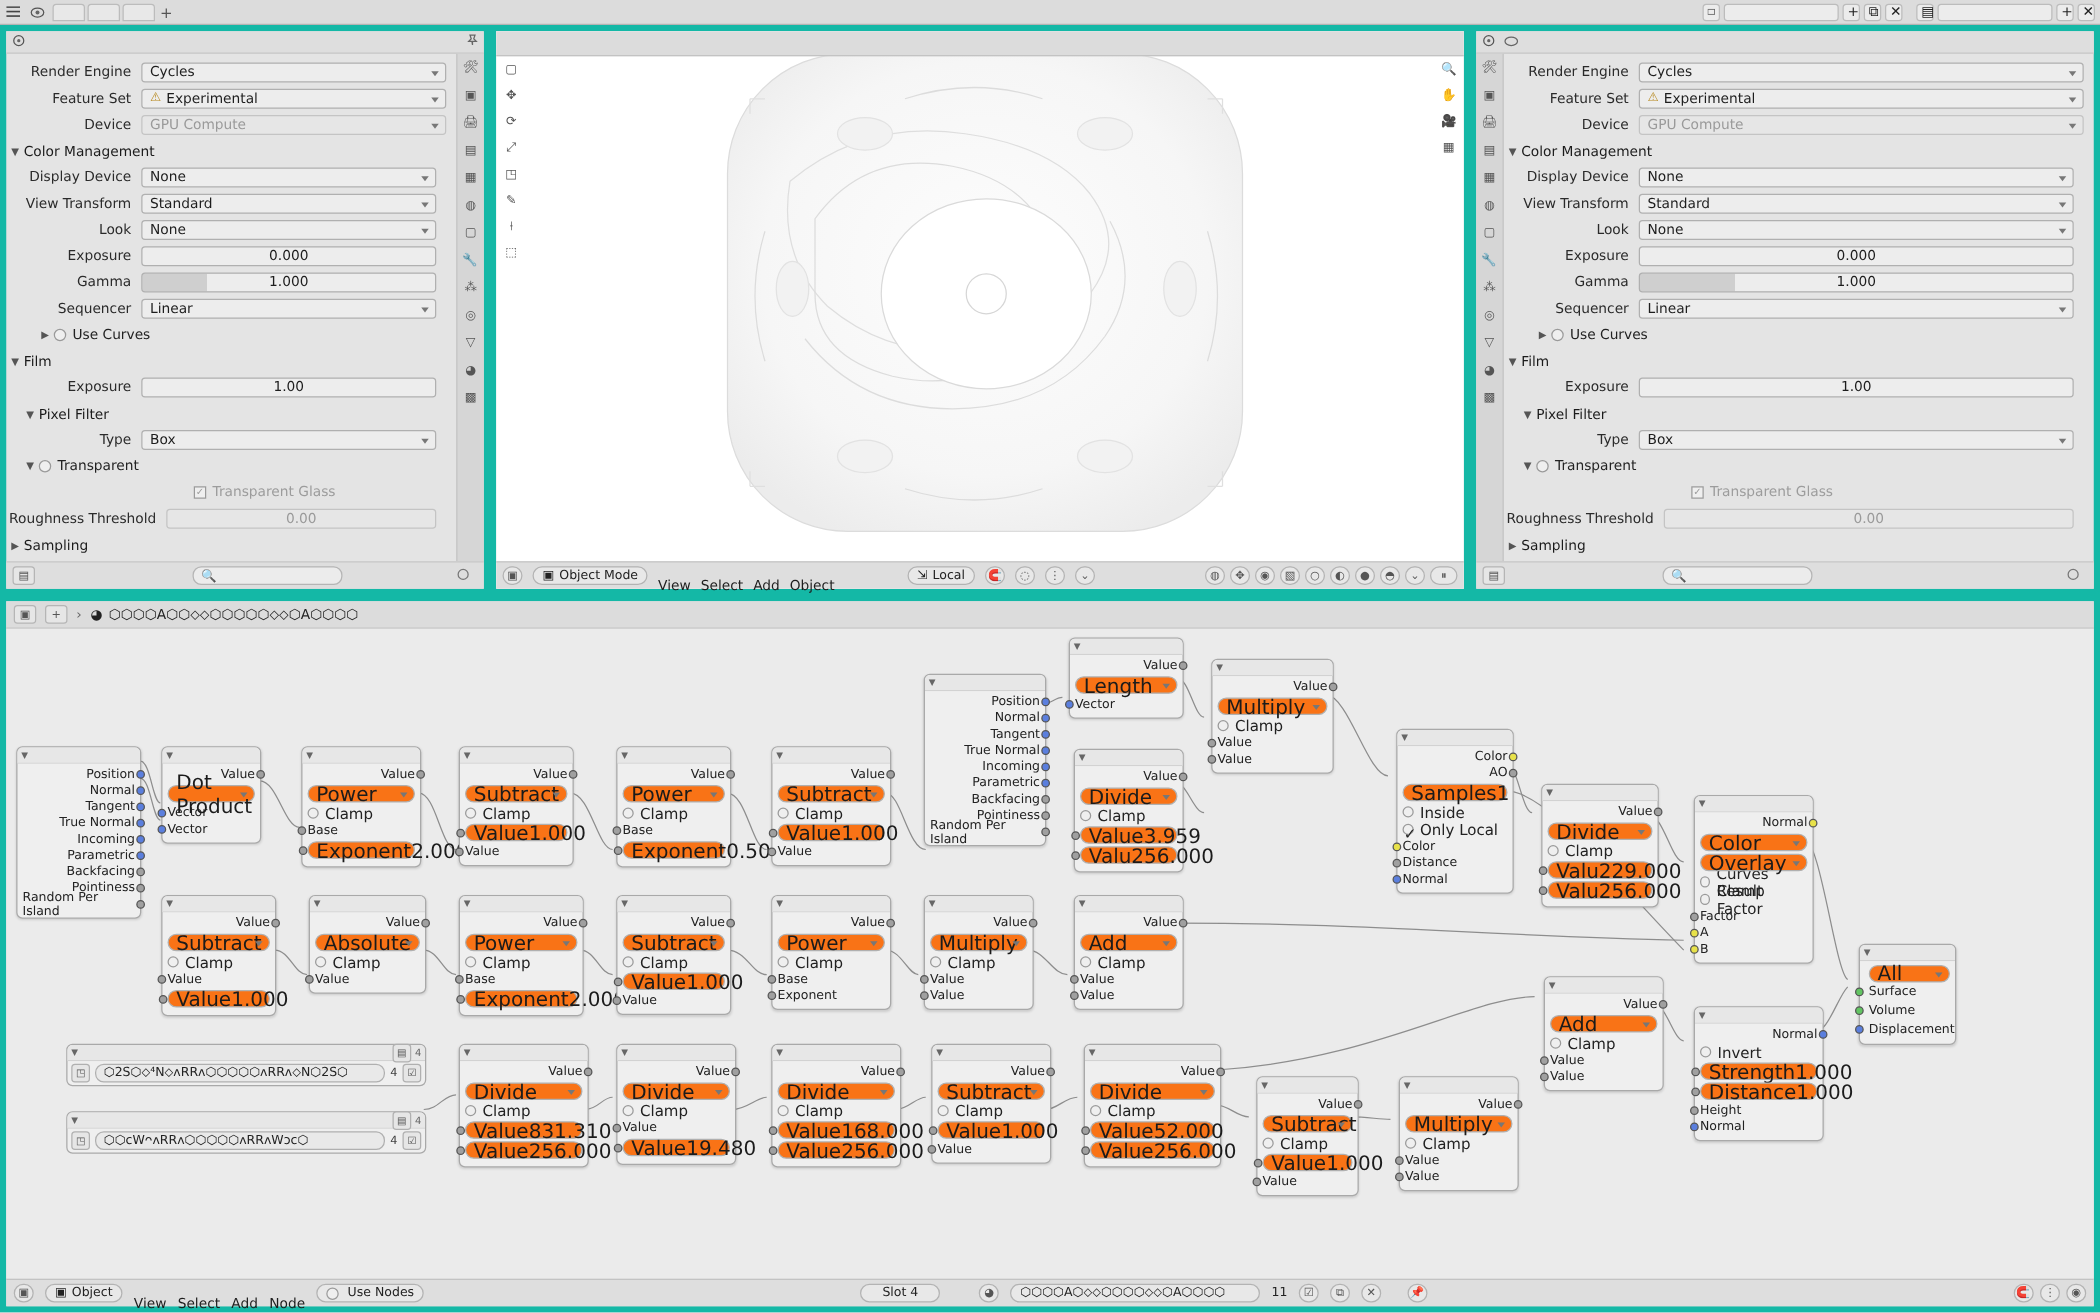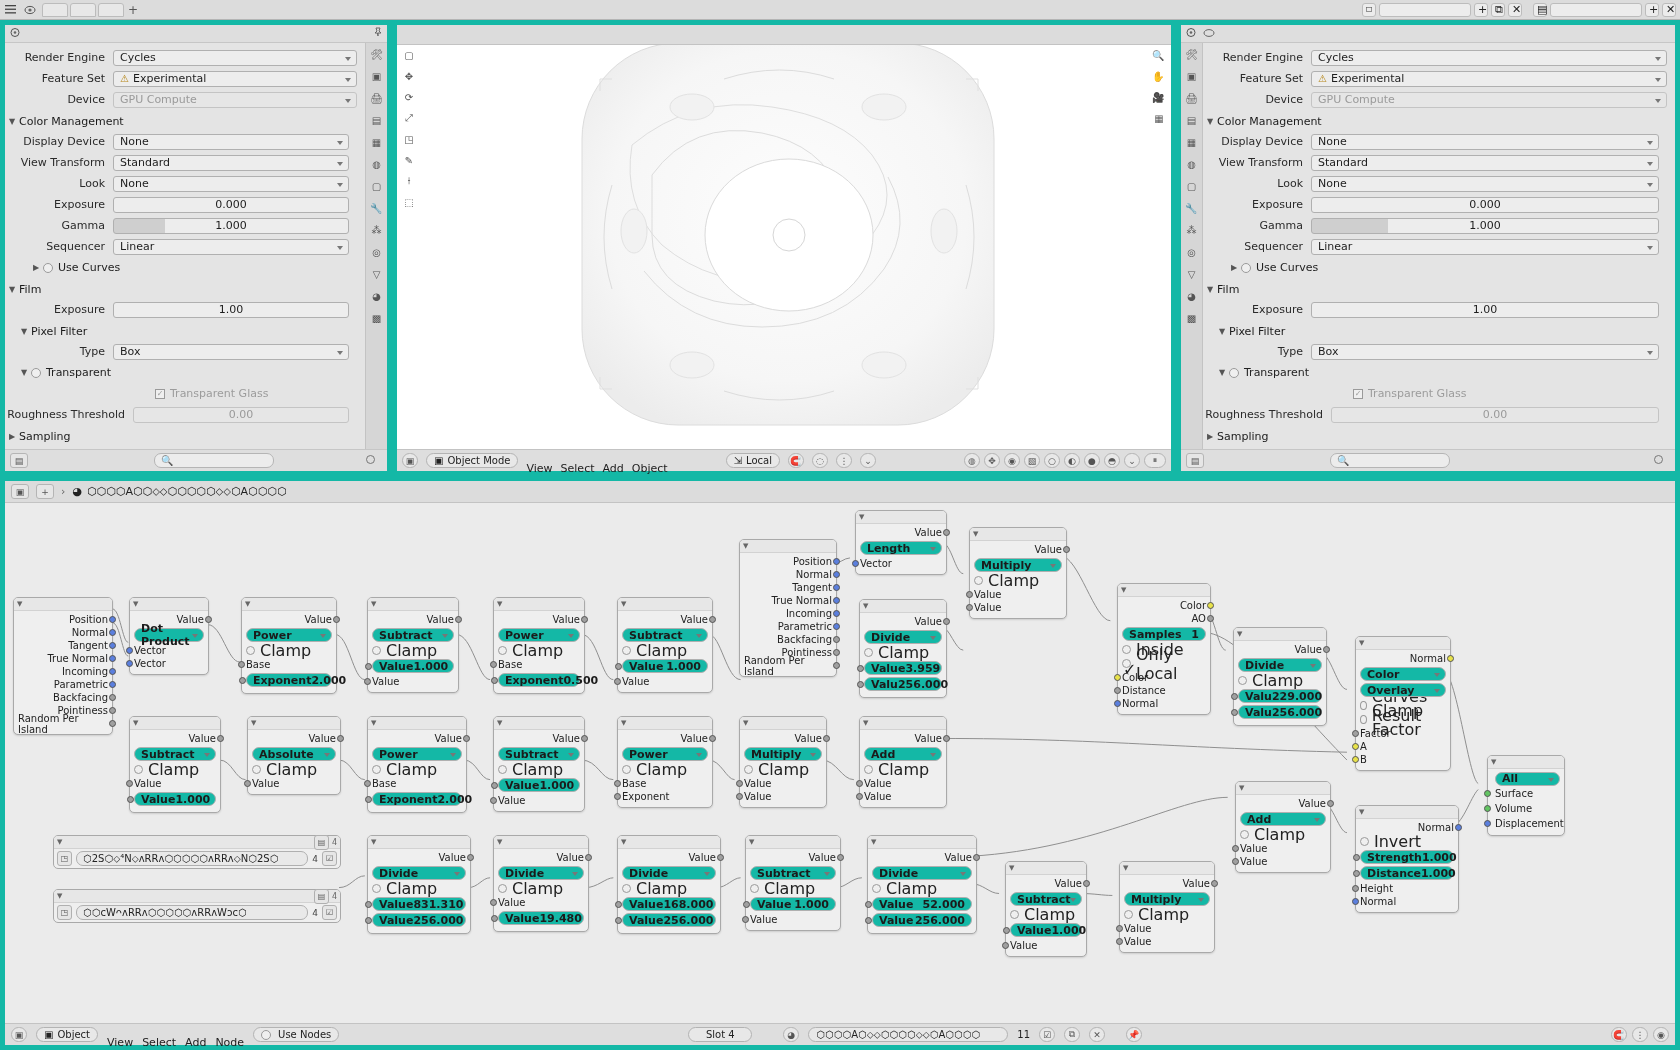--- a/index.html
+++ b/index.html
@@ -128,30 +128,30 @@
   }
   .node-hdr {
     height: 13px; border-bottom: 1px solid #d2d2d2; border-radius: 4px 4px 0 0;
     background: #e7e7e7; display: flex; align-items: center; padding: 0 3px;
   }
   .node-hdr .tri2 { font-size: 7px; color: #666; }
   .node-body { padding: 2px 4px 4px 4px; }
   .n-out { display: flex; justify-content: flex-end; font-size: 10px; color: #222; height: 13px; align-items: center; position: relative; }
   .n-in  { display: flex; justify-content: flex-start; font-size: 10px; color: #222; height: 13px; align-items: center; position: relative; }
   .nfield {
-    height: 14px; border: 1px solid #b0b0b0; border-radius: 7px; background: #14b8a6;
-    display: flex; align-items: center; padding: 0 6px; font-size: 11px; margin: 2px 0;
-    position: relative; color: #1b1b1b; font-weight: bold;
+    height: 14px; border: 1px solid #b0b0b0; border-radius: 7px; background: #f97316;
+    display: flex; align-items: center; padding: 0 6px; font-size: 16px; margin: 2px 0;
+    position: relative; color: #1b1b1b;
   }
   .nfield.kv { justify-content: space-between; }
   .nfield.dd::after {
     content: ""; position: absolute; right: 5px; top: 5px;
     border-left: 3px solid transparent; border-right: 3px solid transparent; border-top: 4px solid #777;
   }
-  .ncheck { display: flex; align-items: center; height: 13px; font-size: 16px; margin: 1px 0; }
+  .ncheck { display: flex; align-items: center; height: 13px; font-size: 12px; margin: 1px 0; }
   .ncheck .radio { width: 9px; height: 9px; }
   .sock {
     position: absolute; width: 7px; height: 7px; border-radius: 50%;
     border: 1px solid #555; background: #999;
   }
   .sock.l { left: -8px; }
   .sock.r { right: -8px; }
   .sock.gray { background: #a0a0a0; }
   .sock.yellow { background: #e8e24a; }
   .sock.blue { background: #5b7fde; }

